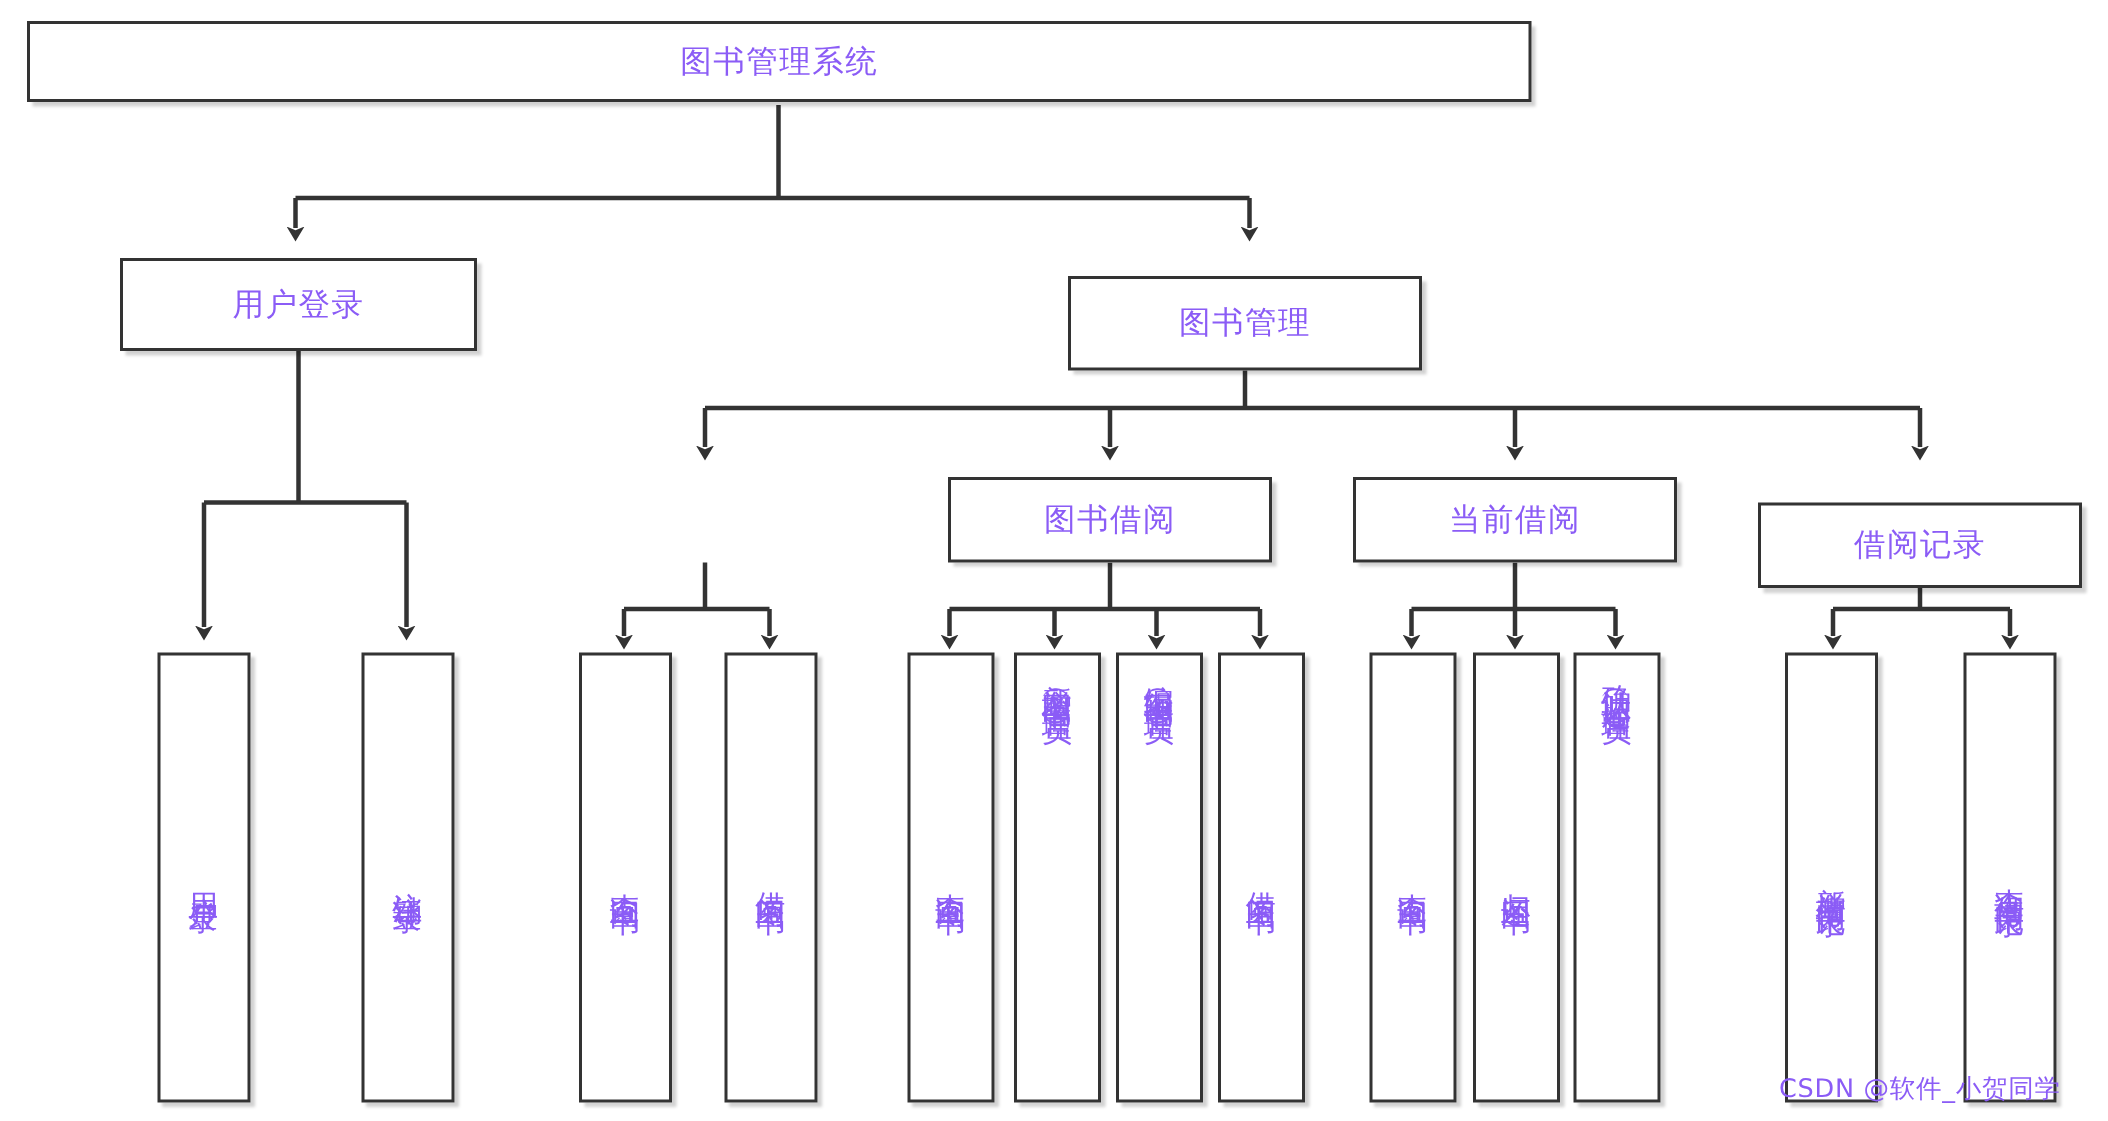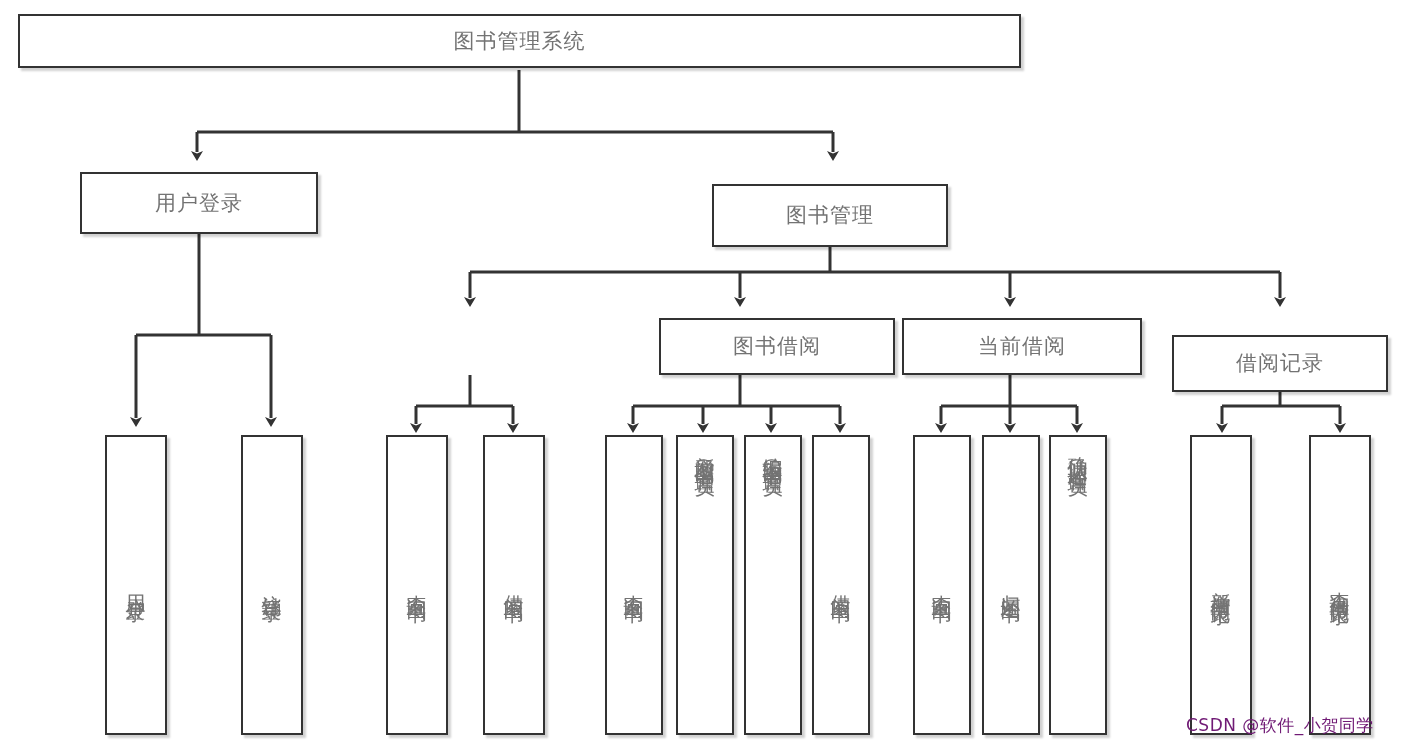--- a/index.html
+++ b/index.html
@@ -34,21 +34,21 @@
     display: flex;
     align-items: center;
     justify-content: center;
     color: #1a1a1a;
   }
   .node .label {
     font-size: 21px;
     line-height: 1.18;
     letter-spacing: 1px;
     white-space: nowrap;
-    color: #737373;
+    color: #8b5cf6;
     text-align: center;
   }
   .node.horiz .label {
     writing-mode: horizontal-tb;
   }
   .node.vert {
     align-items: flex-start;
     justify-content: center;
     padding-top: 4px;
   }
@@ -61,21 +61,21 @@
   }
   .node.vert.centered {
     align-items: center;
     padding-top: 0;
   }
   #watermark {
     position: absolute;
     left: 1186px;
     top: 714px;
     font-size: 17px;
-    color: #701a75;
+    color: #8b5cf6;
     letter-spacing: 0.5px;
     white-space: nowrap;
     font-family: "DejaVu Sans", "Liberation Sans", sans-serif;
   }
 </style>
 </head>
 <body>
 
 <div id="canvas">
 
@@ -136,25 +136,25 @@
 
   <div class="node horiz" style="left:80px; top:172px; width:238px; height:62px;">
     <span class="label">用户登录</span>
   </div>
 
   <div class="node horiz" style="left:712px; top:184px; width:236px; height:63px;">
     <span class="label">图书管理</span>
   </div>
 
 
-  <div class="node horiz" style="left:659px; top:318px; width:236px; height:57px;">
+  <div class="node horiz" style="left:632px; top:318px; width:216px; height:57px;">
     <span class="label">图书借阅</span>
   </div>
 
-  <div class="node horiz" style="left:902px; top:318px; width:240px; height:57px;">
+  <div class="node horiz" style="left:902px; top:318px; width:216px; height:57px;">
     <span class="label">当前借阅</span>
   </div>
 
   <div class="node horiz" style="left:1172px; top:318px; width:216px; height:57px;margin-top:17px;">
     <span class="label">借阅记录</span>
   </div>
 
   <div class="node vert centered" style="left:105px; top:435px; width:62px; height:300px;">
     <span class="label">用户登录</span>
   </div>

